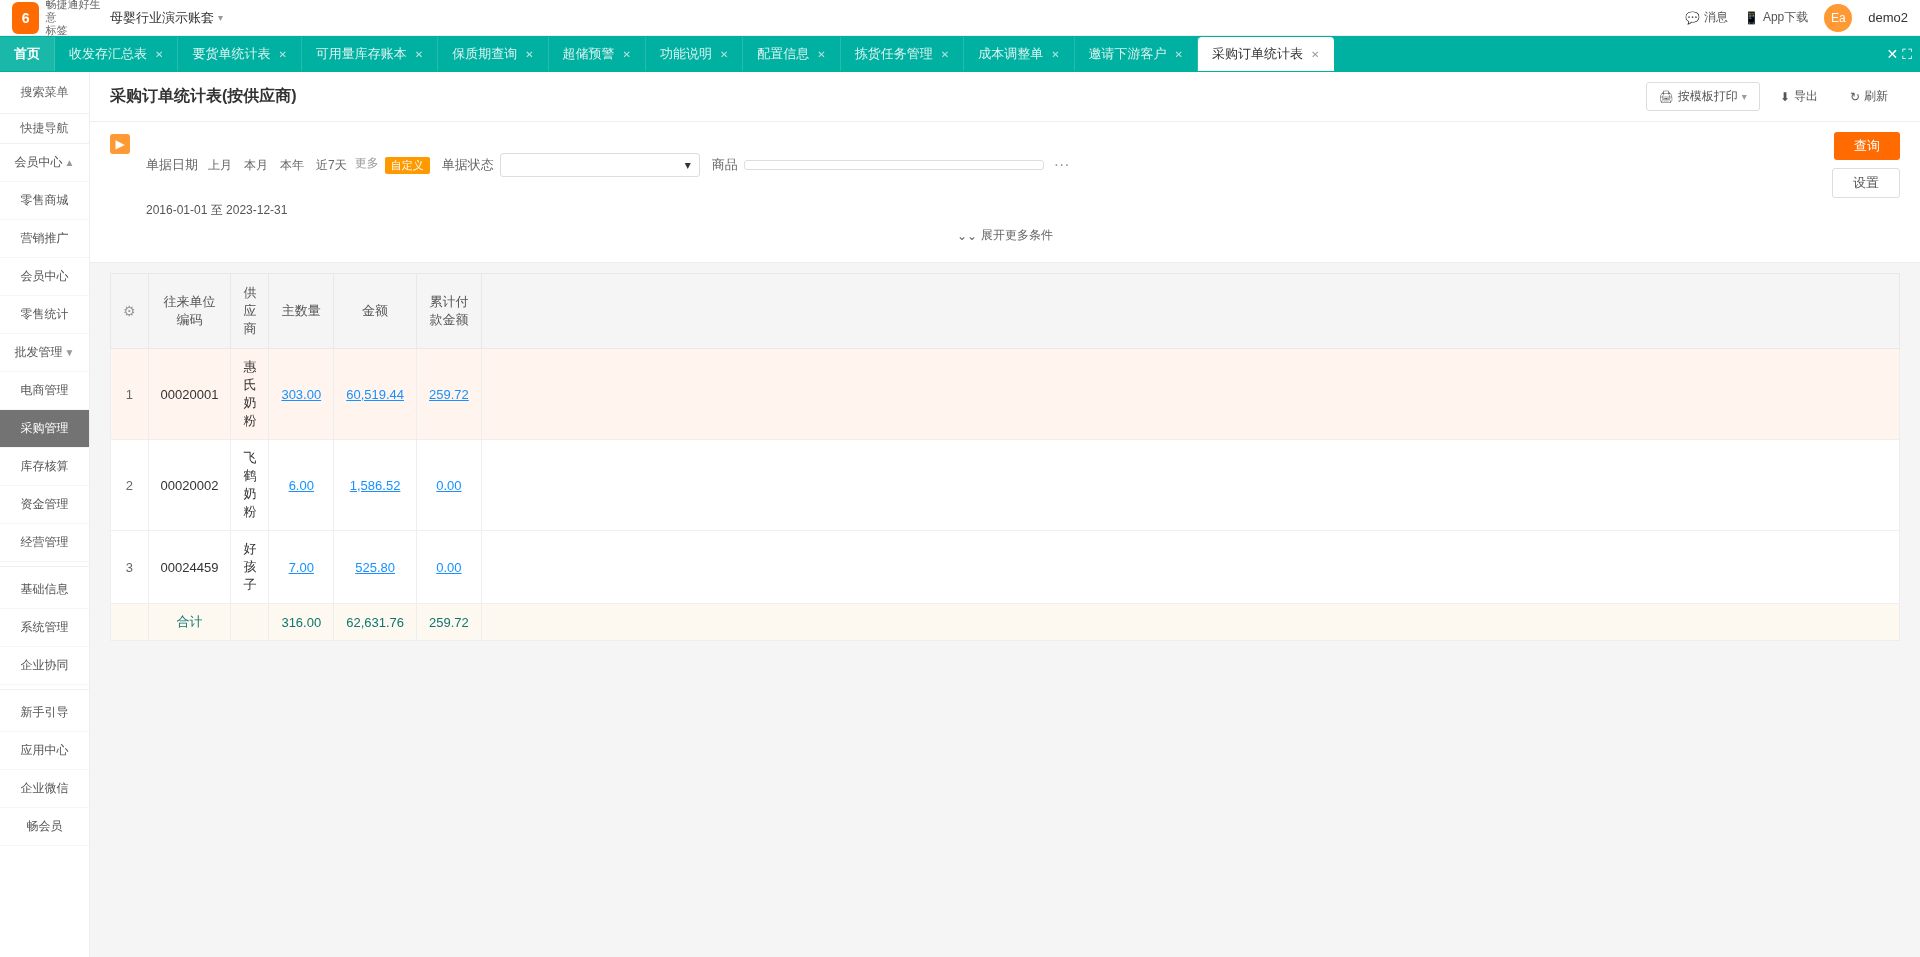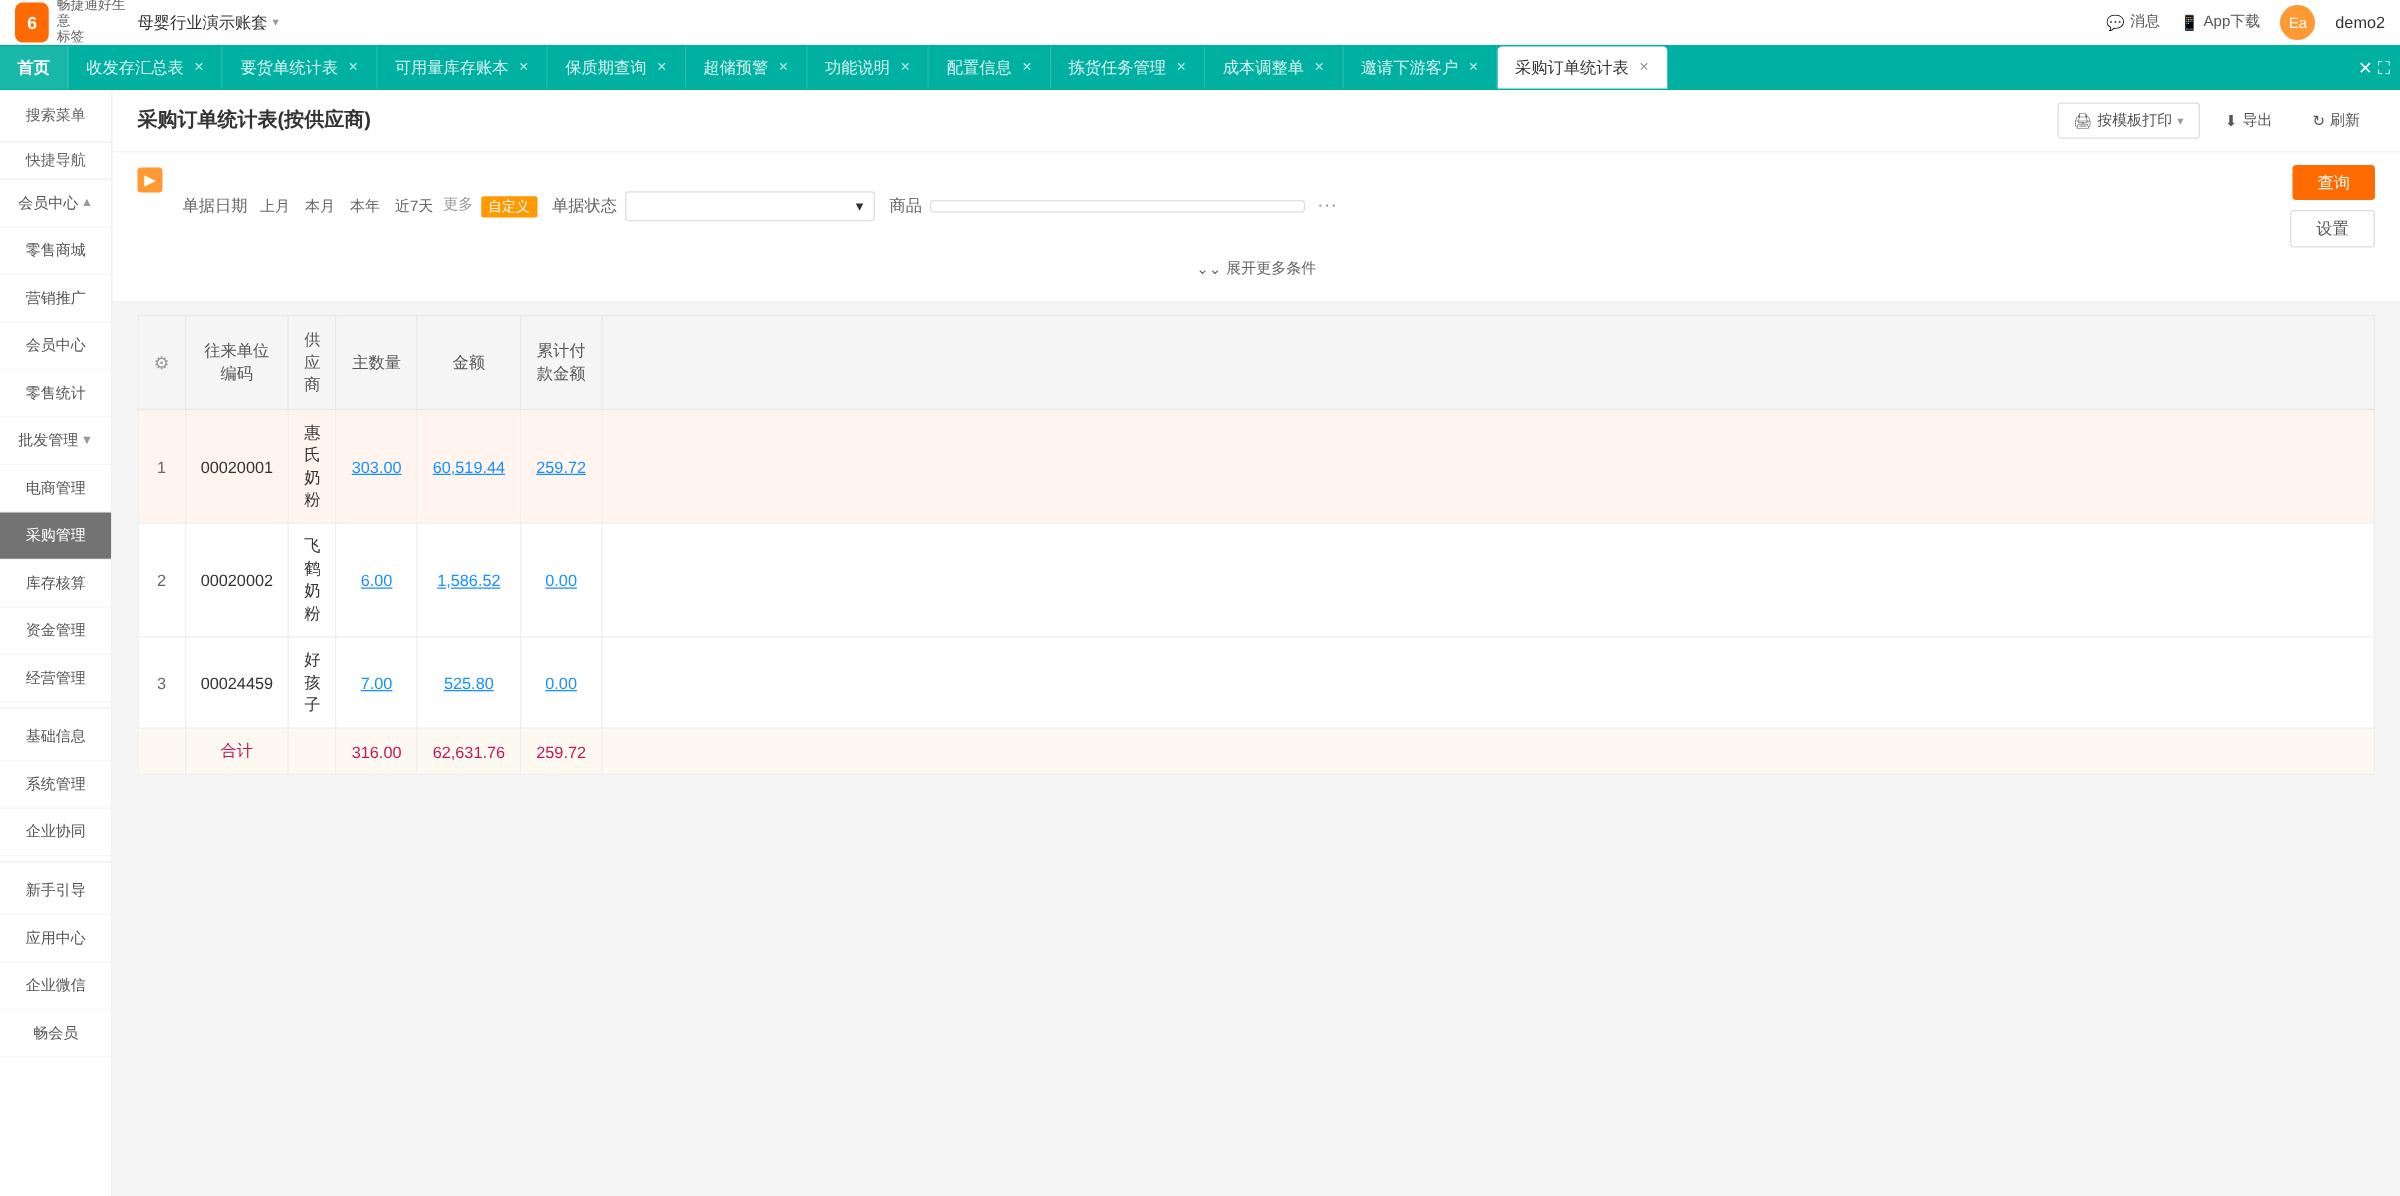--- a/index.html
+++ b/index.html
@@ -71,21 +71,21 @@
     
     .table-area { flex: 1; overflow: auto; padding: 10px 20px; background: #f5f5f5; }
     .data-table { width: 100%; border-collapse: collapse; background: white; }
     .data-table th { background: #f5f5f5; padding: 10px 12px; text-align: center; font-weight: normal; color: #555; border: 1px solid #e8e8e8; font-size: 13px; }
     .data-table td { padding: 9px 12px; text-align: center; border: 1px solid #eee; color: #333; font-size: 13px; }
     .data-table tr.highlight-row { background: #fff5ee; }
     .data-table .link { color: #1890ff; text-decoration: underline; cursor: pointer; }
     .data-table .row-num { color: #666; }
     .data-table .gear-col { width: 30px; }
     .gear-icon { color: #999; cursor: pointer; font-size: 14px; }
-    .footer-row td { background: #fef9f0; font-weight: normal; color: #be185d; }
+    .footer-row td { background: #fef9f0; font-weight: normal; color: #0f766e; }
 
     
     ::-webkit-scrollbar { width: 6px; height: 6px; }
     ::-webkit-scrollbar-thumb { background: #ddd; border-radius: 3px; }
     ::-webkit-scrollbar-track { background: #f5f5f5; }
 
     .filter-section-right { margin-left: auto; display: flex; flex-direction: column; align-items: flex-end; gap: 4px; }
   </style>
 </head>
 <body>
@@ -296,20 +296,23 @@
               <span class="filter-label">商品</span>
               <div class="filter-select" style="min-width:300px;">
                 <span></span>
               </div>
               <span class="filter-dots">···</span>
             </div>
             <div class="filter-section-right">
               <button class="btn-query">查询</button>
               <button class="btn-settings">设置</button>
             </div>
+          </div>
+          <div style="margin-top:4px;">
+            <span class="date-range">2016-01-01 至 2023-12-31</span>
           </div>
         </div>
       </div>
       <div class="expand-more">
         <span>⌄⌄</span>
         <span>展开更多条件</span>
       </div>
     </div>
 
     <div class="table-area">

